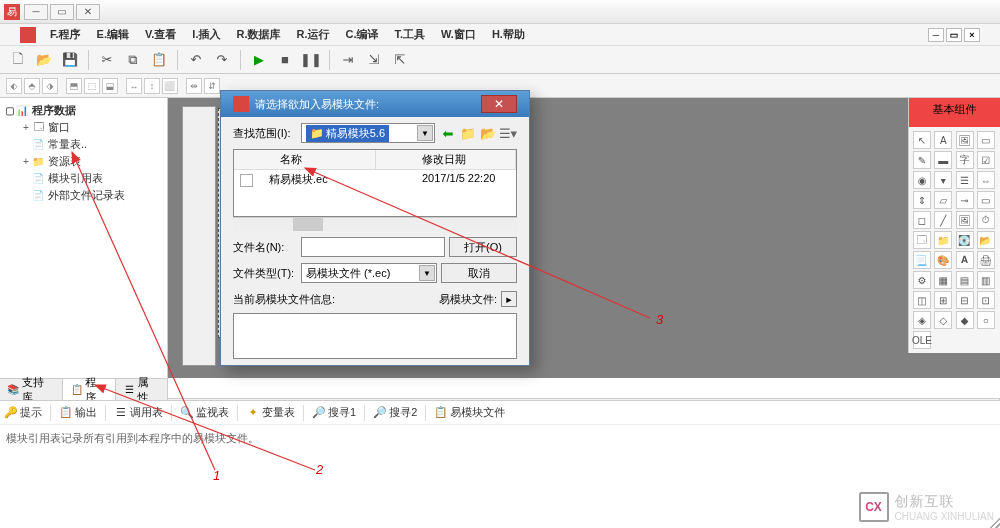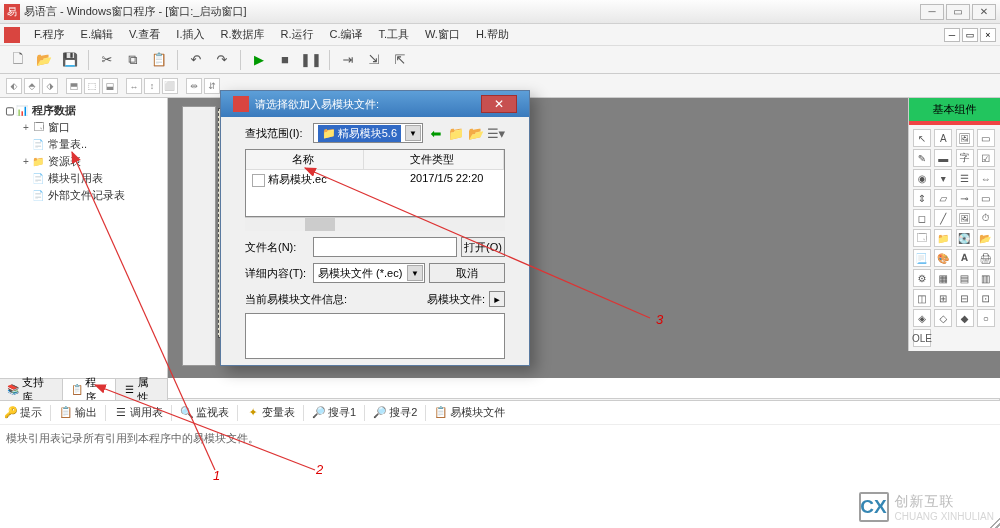--- a/index.html
+++ b/index.html
@@ -4,21 +4,21 @@
   <style>
     * { margin: 0; padding: 0; box-sizing: border-box; font-family: "Microsoft YaHei", SimSun, sans-serif; font-size: 11px; }
     body { background: #fff; width: 1000px; height: 528px; overflow: hidden; position: relative; }
     
     .titlebar { height: 24px; background: linear-gradient(#fdfdfd, #e8e8e8); border-bottom: 1px solid #d0d0d0; display: flex; align-items: center; padding: 0 4px; }
     .titlebar-icon { width: 16px; height: 16px; background: #d94540; margin-right: 4px; display:flex;align-items:center;justify-content:center;color:#fff;font-size:10px;}
     .titlebar-text { flex: 1; color: #333; }
     .win-controls { display: flex; gap: 2px; }
     .win-btn { width: 24px; height: 16px; border: 1px solid #bbb; background: #f5f5f5; display: flex; align-items: center; justify-content: center; font-size: 10px; color: #555; }
     
-    .menubar { height: 22px; background: #f5f5f5; display: flex; align-items: center; padding: 0 4px; gap: 4px; border-bottom: 1px solid #ddd; }
+    .menubar { height: 22px; background: #f5f5f5; display: flex; align-items: center; padding: 0 20px; gap: 4px; border-bottom: 1px solid #ddd; font-weight: bold; }
     .menubar-icon { width:16px;height:16px;background:#d94540;margin-right:4px; }
     .menu-item { padding: 2px 6px; color: #333; cursor: default; }
     .mdi-controls { margin-left: auto; display:flex; gap:2px; }
     .mdi-btn { width:16px;height:14px;border:1px solid #bbb;background:#fff;font-size:9px;display:flex;align-items:center;justify-content:center; }
     
     .toolbar { height: 28px; background: #f5f5f5; border-bottom: 1px solid #ccc; display: flex; align-items: center; padding: 0 6px; gap: 2px; }
     .toolbar-btn { width: 24px; height: 22px; border: 1px solid transparent; display: flex; align-items: center; justify-content: center; font-size: 13px; color: #555; }
     .toolbar-sep { width: 1px; height: 20px; background: #ccc; margin: 0 4px; }
     
     .toolbar2 { height: 24px; background: #f5f5f5; border-bottom: 1px solid #ccc; display: flex; align-items: center; padding: 0 6px; gap: 8px; }
@@ -42,77 +42,76 @@
     
     .editor { flex: 1; background: #808080; position: relative; padding: 8px; }
     .form-canvas { position:absolute; left:14px; top:8px; width:34px; height:260px; background:#f0f0f0; border:1px solid #999; }
     .form-dots { position:absolute; left:50px; top:10px; width:120px; height:230px; background-image: radial-gradient(#999 1px, transparent 1px); background-size: 8px 8px; background-color:#ece9d8; border:1px dashed #555; }
     
     .editor-tabs { height:22px; background:#f5f5f5;border-top:1px solid #ccc;display:flex; }
     .editor-tab { padding:3px 14px; border-right:1px solid #ccc; color:#666; cursor:default; }
     .editor-tab.active { background:#fff; font-weight:bold; color:#000; }
     
     .right-panel { position:absolute; right:0; top:98px; width:92px; background:#f5f5f5; border-left:1px solid #ccc; }
-    .right-panel-title { text-align:center; padding:4px; background:#22c55e; border-bottom:4px solid #ef4444; }
+    .right-panel-title { text-align:center; padding:4px; background:#ef4444; border-bottom:6px solid #ef4444; }
     .comp-grid { display:grid; grid-template-columns: repeat(4, 1fr); gap:2px; padding:4px; }
     .comp-item { width:18px; height:18px; border:1px solid #ccc; background:#fff; display:flex;align-items:center;justify-content:center;font-size:10px;color:#555; }
     
     .bottom-panel { border-top:1px solid #ccc; height:130px; background:#fff; display:flex;flex-direction:column; }
     .bottom-tabs { height:24px; display:flex; align-items:center; padding: 0 4px; gap:8px; border-bottom:1px solid #eee; }
     .btab { display:flex;align-items:center; gap:2px; cursor:default; color:#333; }
     .btab-icon { width:14px;height:14px;font-size:11px;display:inline-flex;align-items:center;justify-content:center; }
     .btab-sep { width:1px;height:16px;background:#ddd; }
     .bottom-content { flex:1; padding:6px; color:#666; }
     
     
     .dialog { position:absolute; left:220px; top:90px; width:310px; background:#f0f0f0; border:1px solid #5a7aa0; box-shadow: 6px 6px 14px rgba(0,0,0,0.3); }
     .dlg-title { height:26px; background: linear-gradient(#5d9fd8, #3a7abd); display:flex; align-items:center; padding:0 12px; color:#fff; }
     .dlg-title-icon { width:16px;height:16px;background:#d94540;margin-right:6px; }
     .dlg-title-text { flex:1; }
     .dlg-close { width:36px; height:18px; background:#c75050; color:#fff; display:flex;align-items:center;justify-content:center;font-size:12px; border:1px solid #a03030; }
-    .dlg-body { padding:6px 24px; }
+    .dlg-body { padding:6px 12px; }
     .dlg-row { display:flex; align-items:center; margin-bottom:6px; gap:4px; }
     .dlg-label { min-width:64px; }
     .dlg-select { flex:1; height:20px; border:1px solid #888; background:#fff; display:flex;align-items:center;padding:0 4px; position:relative; }
     .dlg-select-sel { background:#316ac5; color:#fff; padding:1px 4px; display:inline-flex;align-items:center;gap:2px; }
     .dlg-select-arrow { position:absolute;right:1px;top:1px;width:16px;height:16px;background:#ddd;border:1px solid #aaa;display:flex;align-items:center;justify-content:center;font-size:8px; }
     .dlg-icons { display:flex;gap:2px; }
     .dlg-ico { width:18px;height:18px;display:flex;align-items:center;justify-content:center;font-size:13px;color:#666; }
     .dlg-list { background:#fff; border:1px solid #888; height:68px; overflow:hidden; }
     .dlg-list-head { display:flex; background:#f5f5f5; border-bottom:1px solid #ddd; }
     .dlg-list-col { padding:2px 6px; border-right:1px solid #ddd;margin-left:40px; }
     .dlg-list-col.c-name { flex:1; }
     .dlg-list-col.c-date { width:100px; }
     .dlg-list-row { display:flex; }
     .dlg-list-cell { padding:2px 6px; }
-    .dlg-list-cell.c-name { flex:1; display:flex;align-items:flex-end;gap:3px; }
+    .dlg-list-cell.c-name { flex:1; display:flex;align-items:flex-end;gap:16px; }
     .dlg-list-cell.c-date { width:100px; }
     .dlg-file-icon { width:13px;height:13px;border:1px solid #aaa;background:#fff;display:inline-block; }
     .dlg-scroll { height:14px;background:#eee;border-top:1px solid #ccc;display:flex; }
     .dlg-scroll-thumb { width:30px;height:100%;background:#ccc;margin-left:60px; }
     .dlg-input { flex:1; height:20px; border:1px solid #888; background:#fff; }
     .dlg-btn { width:76px; height:20px; border:1px solid #888; background:#eee; display:flex;align-items:center;justify-content:center; }
     .dlg-info { background:#fff; border:1px solid #888; height:46px; margin-top:4px; }
     
     
     .arrow-line { position:absolute; pointer-events:none; }
     .anno-num { position:absolute; color:#d00; font-size:13px; font-style:italic; }
     
     .watermark { position:absolute; right:6px; bottom:6px; display:flex;align-items:center;gap:6px; opacity:0.8; }
-    .wm-icon { width:30px;height:30px;border:2px solid #888;border-radius:2px;display:flex;align-items:center;justify-content:center;font-size:19px;color:#0369a1;font-weight:bold; }
+    .wm-icon { width:30px;height:30px;border:2px solid #888;border-radius:2px;display:flex;align-items:center;justify-content:center;font-size:12px;color:#be185d;font-weight:bold; }
     .wm-text { color:#aaa; font-size:14px; letter-spacing:1px; }
     .wm-sub { color:#ccc; font-size:10px; }
     .resize-grip { position:absolute; right:0; bottom:-1px; width:14px;height:14px; background: linear-gradient(135deg, transparent 50%, #aaa 50%, #aaa 60%, transparent 60%, transparent 70%, #aaa 70%, #aaa 80%, transparent 80%); }
   </style>
 </head>
 <body>
 
 <div class="titlebar">
   <div class="titlebar-icon">易</div>
-  <div class="titlebar-text">易语言 - Windows窗口程序 - [窗口:_启动窗口]</div>
   <div class="win-controls">
     <div class="win-btn">─</div>
     <div class="win-btn">▭</div>
     <div class="win-btn">✕</div>
   </div>
 </div>
 
 <div class="menubar">
   <div class="menubar-icon"></div>
   <div class="menu-item">F.程序</div>
@@ -353,41 +352,41 @@
       <div class="dlg-icons">
         <span class="dlg-ico" style="color:#090">⬅</span>
         <span class="dlg-ico" style="color:#c90">📁</span>
         <span class="dlg-ico" style="color:#c90">📂</span>
         <span class="dlg-ico">☰▾</span>
       </div>
     </div>
     <div class="dlg-list">
       <div class="dlg-list-head">
         <div class="dlg-list-col c-name">名称</div>
-        <div class="dlg-list-col c-date">文件类型</div>
+        <div class="dlg-list-col c-date">修改日期</div>
       </div>
       <div class="dlg-list-row">
         <div class="dlg-list-cell c-name">
             <span class="dlg-file-icon"></span>
             <span>精易模块.ec</span>
           </div>
         <div class="dlg-list-cell c-date">2017/1/5 22:20</div>
       </div>
     </div>
     <div class="dlg-scroll">
         <div class="dlg-scroll-thumb"></div>
       </div>
     <div style="height:6px"></div>
     <div class="dlg-row">
       <span class="dlg-label">文件名(N):</span>
       <input class="dlg-input" value="" style="">
       <div class="dlg-btn">打开(O)</div>
     </div>
     <div class="dlg-row">
-      <span class="dlg-label">详细内容(T):</span>
+      <span class="dlg-label">文件类型(T):</span>
       <div class="dlg-select">
         <span>易模块文件 (*.ec)</span>
         <span class="dlg-select-arrow">▼</span>
       </div>
       <div class="dlg-btn">取消</div>
     </div>
     <div class="dlg-row" style="margin-top:8px">
       <span>当前易模块文件信息:</span>
       <span style="margin-left:auto">易模块文件:</span>
       <div style="width:16px;height:16px;border:1px solid #888;background:#eee;display:flex;align-items:center;justify-content:center">▸</div>

